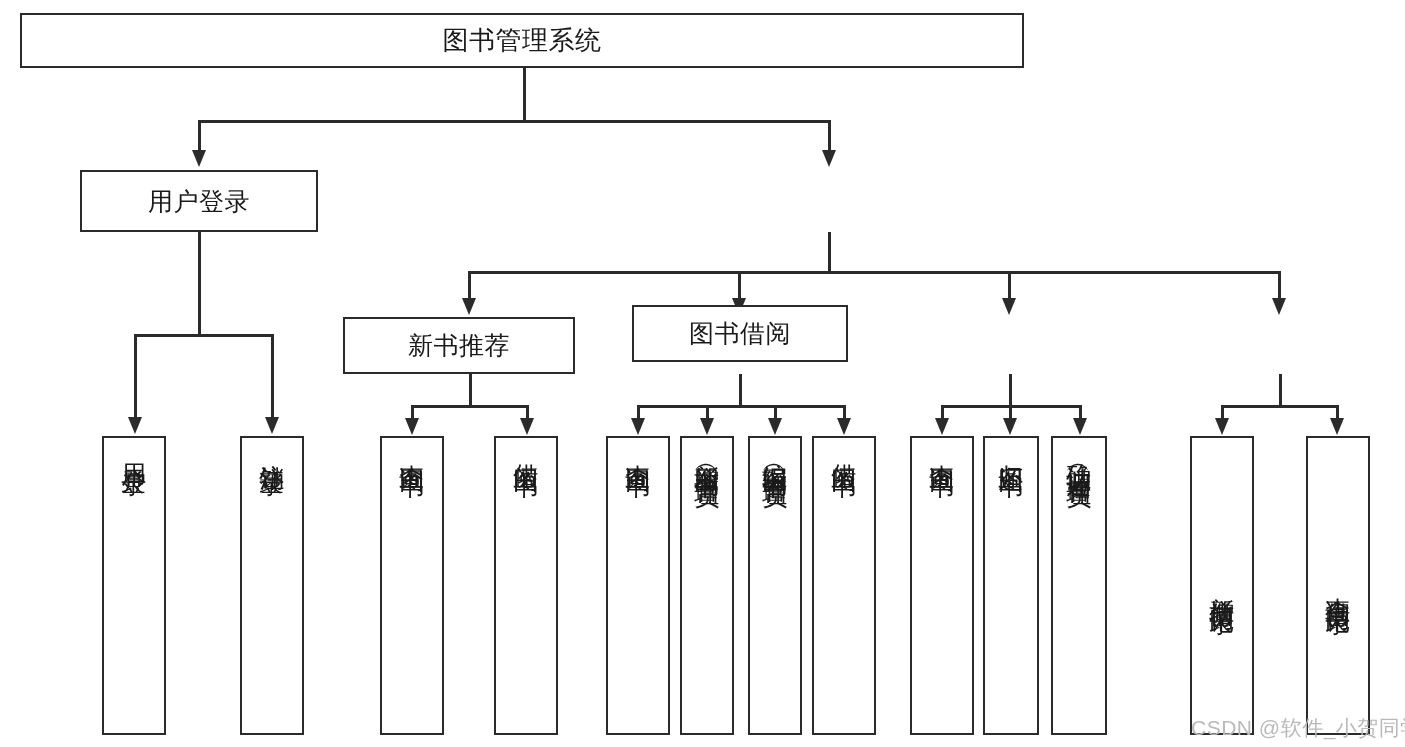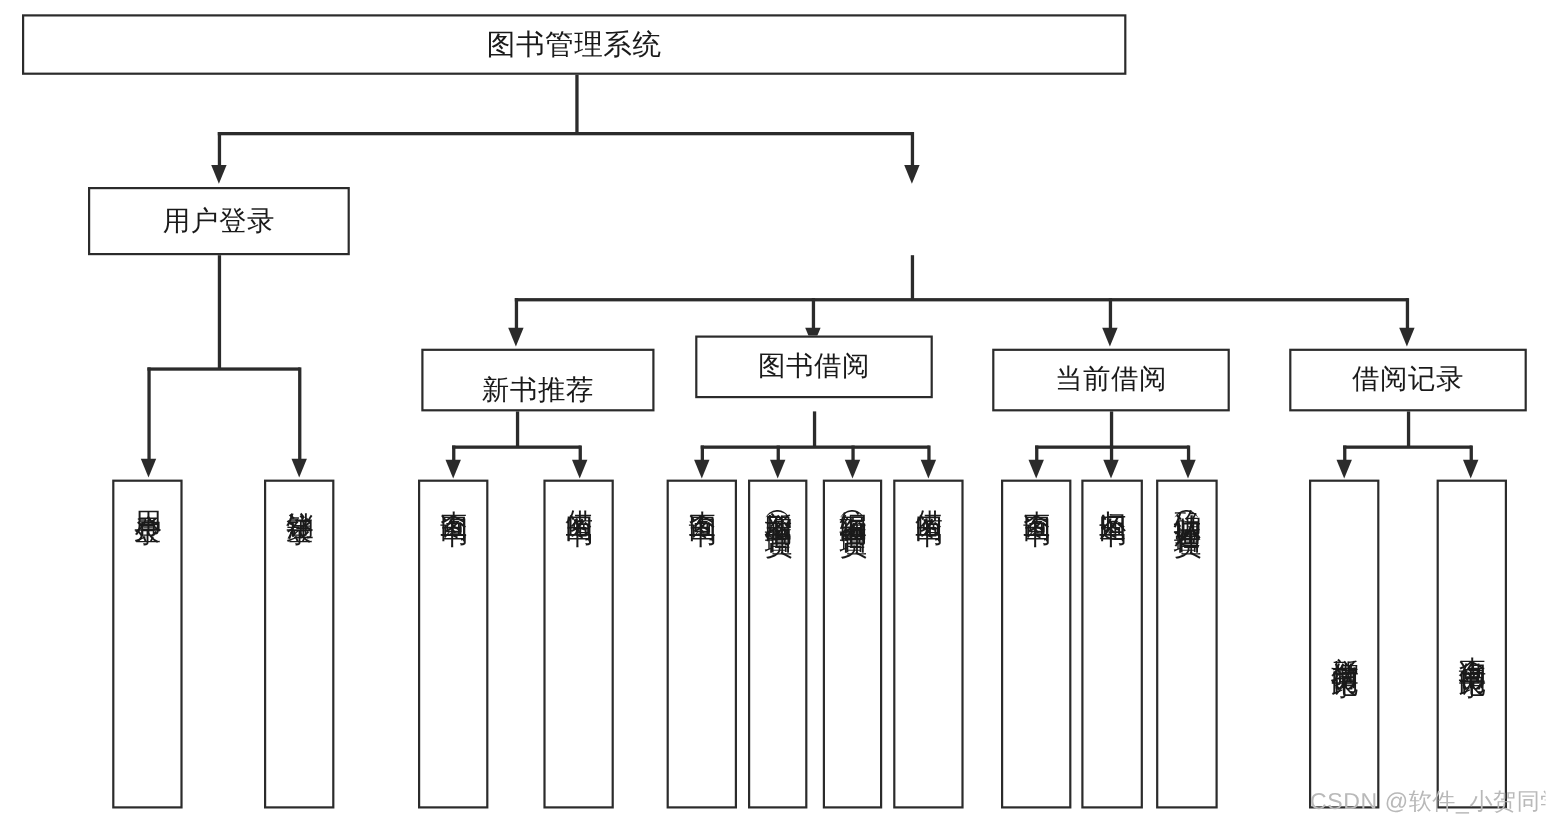--- a/index.html
+++ b/index.html
@@ -120,31 +120,25 @@
   <div class="edge-h" style="left:468px; top:271px; width:812px;"></div>
   <div class="edge-v" style="left:468px; top:271px; height:29px;"></div>
   <div class="arrow" style="left:462px; top:298px;"></div>
   <div class="edge-v" style="left:738px; top:271px; height:29px;"></div>
   <div class="arrow" style="left:732px; top:298px;"></div>
   <div class="edge-v" style="left:1008px; top:271px; height:29px;"></div>
   <div class="arrow" style="left:1002px; top:298px;"></div>
   <div class="edge-v" style="left:1278px; top:271px; height:29px;"></div>
   <div class="arrow" style="left:1272px; top:298px;"></div>
 
-  <div class="node horiz" style="left:383px; top:317px; width:212px; height:57px;align-items:flex-end;">
+  <div class="node horiz" style="left:343px; top:317px; width:232px; height:57px;">
     <span class="node-label">新书推荐</span>
   </div>
   <div class="node horiz" style="left:632px; top:305px; width:216px; height:57px;">
     <span class="node-label">图书借阅</span>
-  </div>
-  <div class="node horiz" style="left:902px; top:317px; width:216px; height:57px;">
-    <span class="node-label">当前借阅</span>
-  </div>
-  <div class="node horiz" style="left:1172px; top:317px; width:216px; height:57px;">
-    <span class="node-label">借阅记录</span>
   </div>
 
   <div class="edge-v" style="left:469px; top:374px; height:33px;"></div>
   <div class="edge-h" style="left:411px; top:405px; width:117px;"></div>
   <div class="edge-v" style="left:411px; top:405px; height:14px;"></div>
   <div class="arrow" style="left:405px; top:418px;"></div>
   <div class="edge-v" style="left:526px; top:405px; height:14px;"></div>
   <div class="arrow" style="left:520px; top:418px;"></div>
 
   <div class="edge-v" style="left:739px; top:374px; height:33px;"></div>

